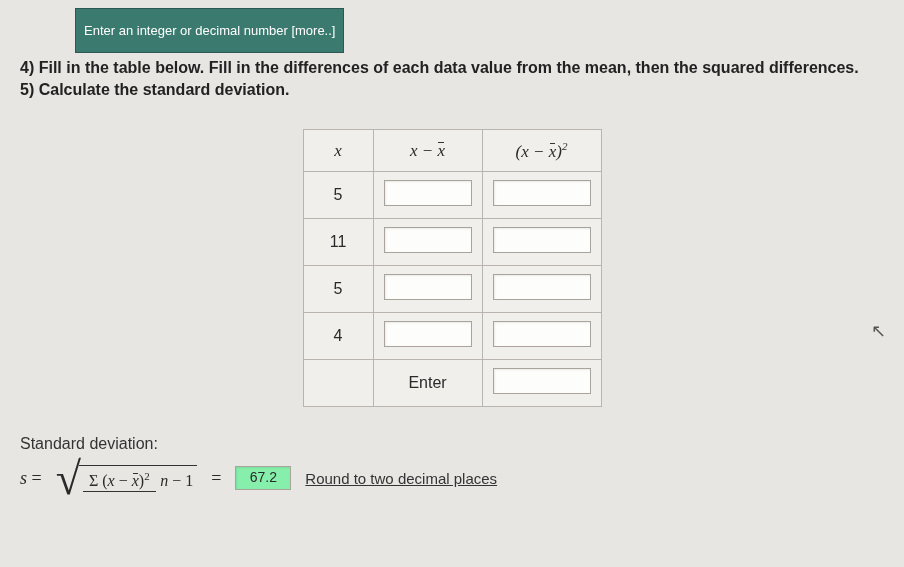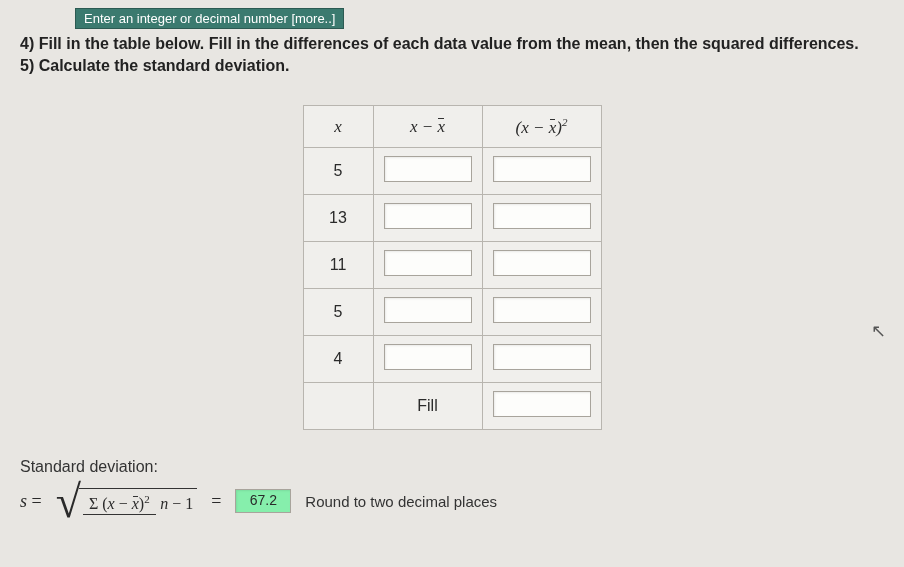--- a/index.html
+++ b/index.html
@@ -11,21 +11,21 @@
       font-size: 16px;
       width: 904px;
       height: 567px;
       position: relative;
     }
     .hint-tag {
       display: inline-block;
       background: #3b7a6f;
       color: #fff;
       font-size: 13px;
-      padding: 2px 8px;
+      padding: 14px 8px;
       border: 1px solid #2c5a52;
       margin-left: 55px;
     }
     .q-text {
       font-weight: bold;
       color: #222;
       margin-top: 4px;
       line-height: 1.4;
     }
     .q-sub { font-weight: bold; color: #222; margin-top: 2px; }
@@ -71,21 +71,21 @@
     .ans-box {
       width: 56px; height: 24px;
       border: 1px solid #a8a49c;
       background: #86efac;
       box-shadow: inset 1px 1px 2px rgba(0,0,0,0.08);
       font-family: Arial, sans-serif;
       font-size: 14px; text-align:center;
       padding-top:2px;
       display:inline-block;
     }
-    .round-note { font-family: Arial, sans-serif; font-size: 15px; color:#333; }
+    .round-note { font-family: Arial, sans-serif; font-size: 15px; color:#333;text-decoration:underline; }
     .cursor-ico {
       position:absolute; right: 18px; top: 320px; font-size: 18px; color:#555;
     }
   </style>
 </head>
 <body>
 
 
 
 <div class="hint-tag">Enter an integer or decimal number [more..]</div>
@@ -102,42 +102,37 @@
         <th class="col-head">(<span class="math-i">x</span> − <span class="math-i xbar">x</span>)<span class="sup">2</span></th>
       </tr>
     </thead>
     <tbody>
       <tr>
         <td class="x-val">5</td>
         <td><span class="in-cell"></span></td>
         <td><span class="in-cell wide-in"></span></td>
       </tr>
       <tr>
-        <td class="x-val">13</td>
-        <td><span class="in-cell"></span></td>
-        <td><span class="in-cell wide-in"></span></td>
-      </tr>
-      <tr>
         <td class="x-val">11</td>
         <td><span class="in-cell"></span></td>
         <td><span class="in-cell wide-in"></span></td>
       </tr>
       <tr>
         <td class="x-val">5</td>
         <td><span class="in-cell"></span></td>
         <td><span class="in-cell wide-in"></span></td>
       </tr>
       <tr>
         <td class="x-val">4</td>
         <td><span class="in-cell"></span></td>
         <td><span class="in-cell wide-in"></span></td>
       </tr>
       <tr>
         <td></td>
-        <td class="total-cell">Fill</td>
+        <td class="total-cell">Enter</td>
         <td><span class="in-cell wide-in"></span></td>
       </tr>
     </tbody>
   </table>
 </div>
 
 <div class="sd-section">
   <div class="sd-label">Standard deviation:</div>
   <div class="sd-row">
     <span><span class="math-i">s</span> =</span>

